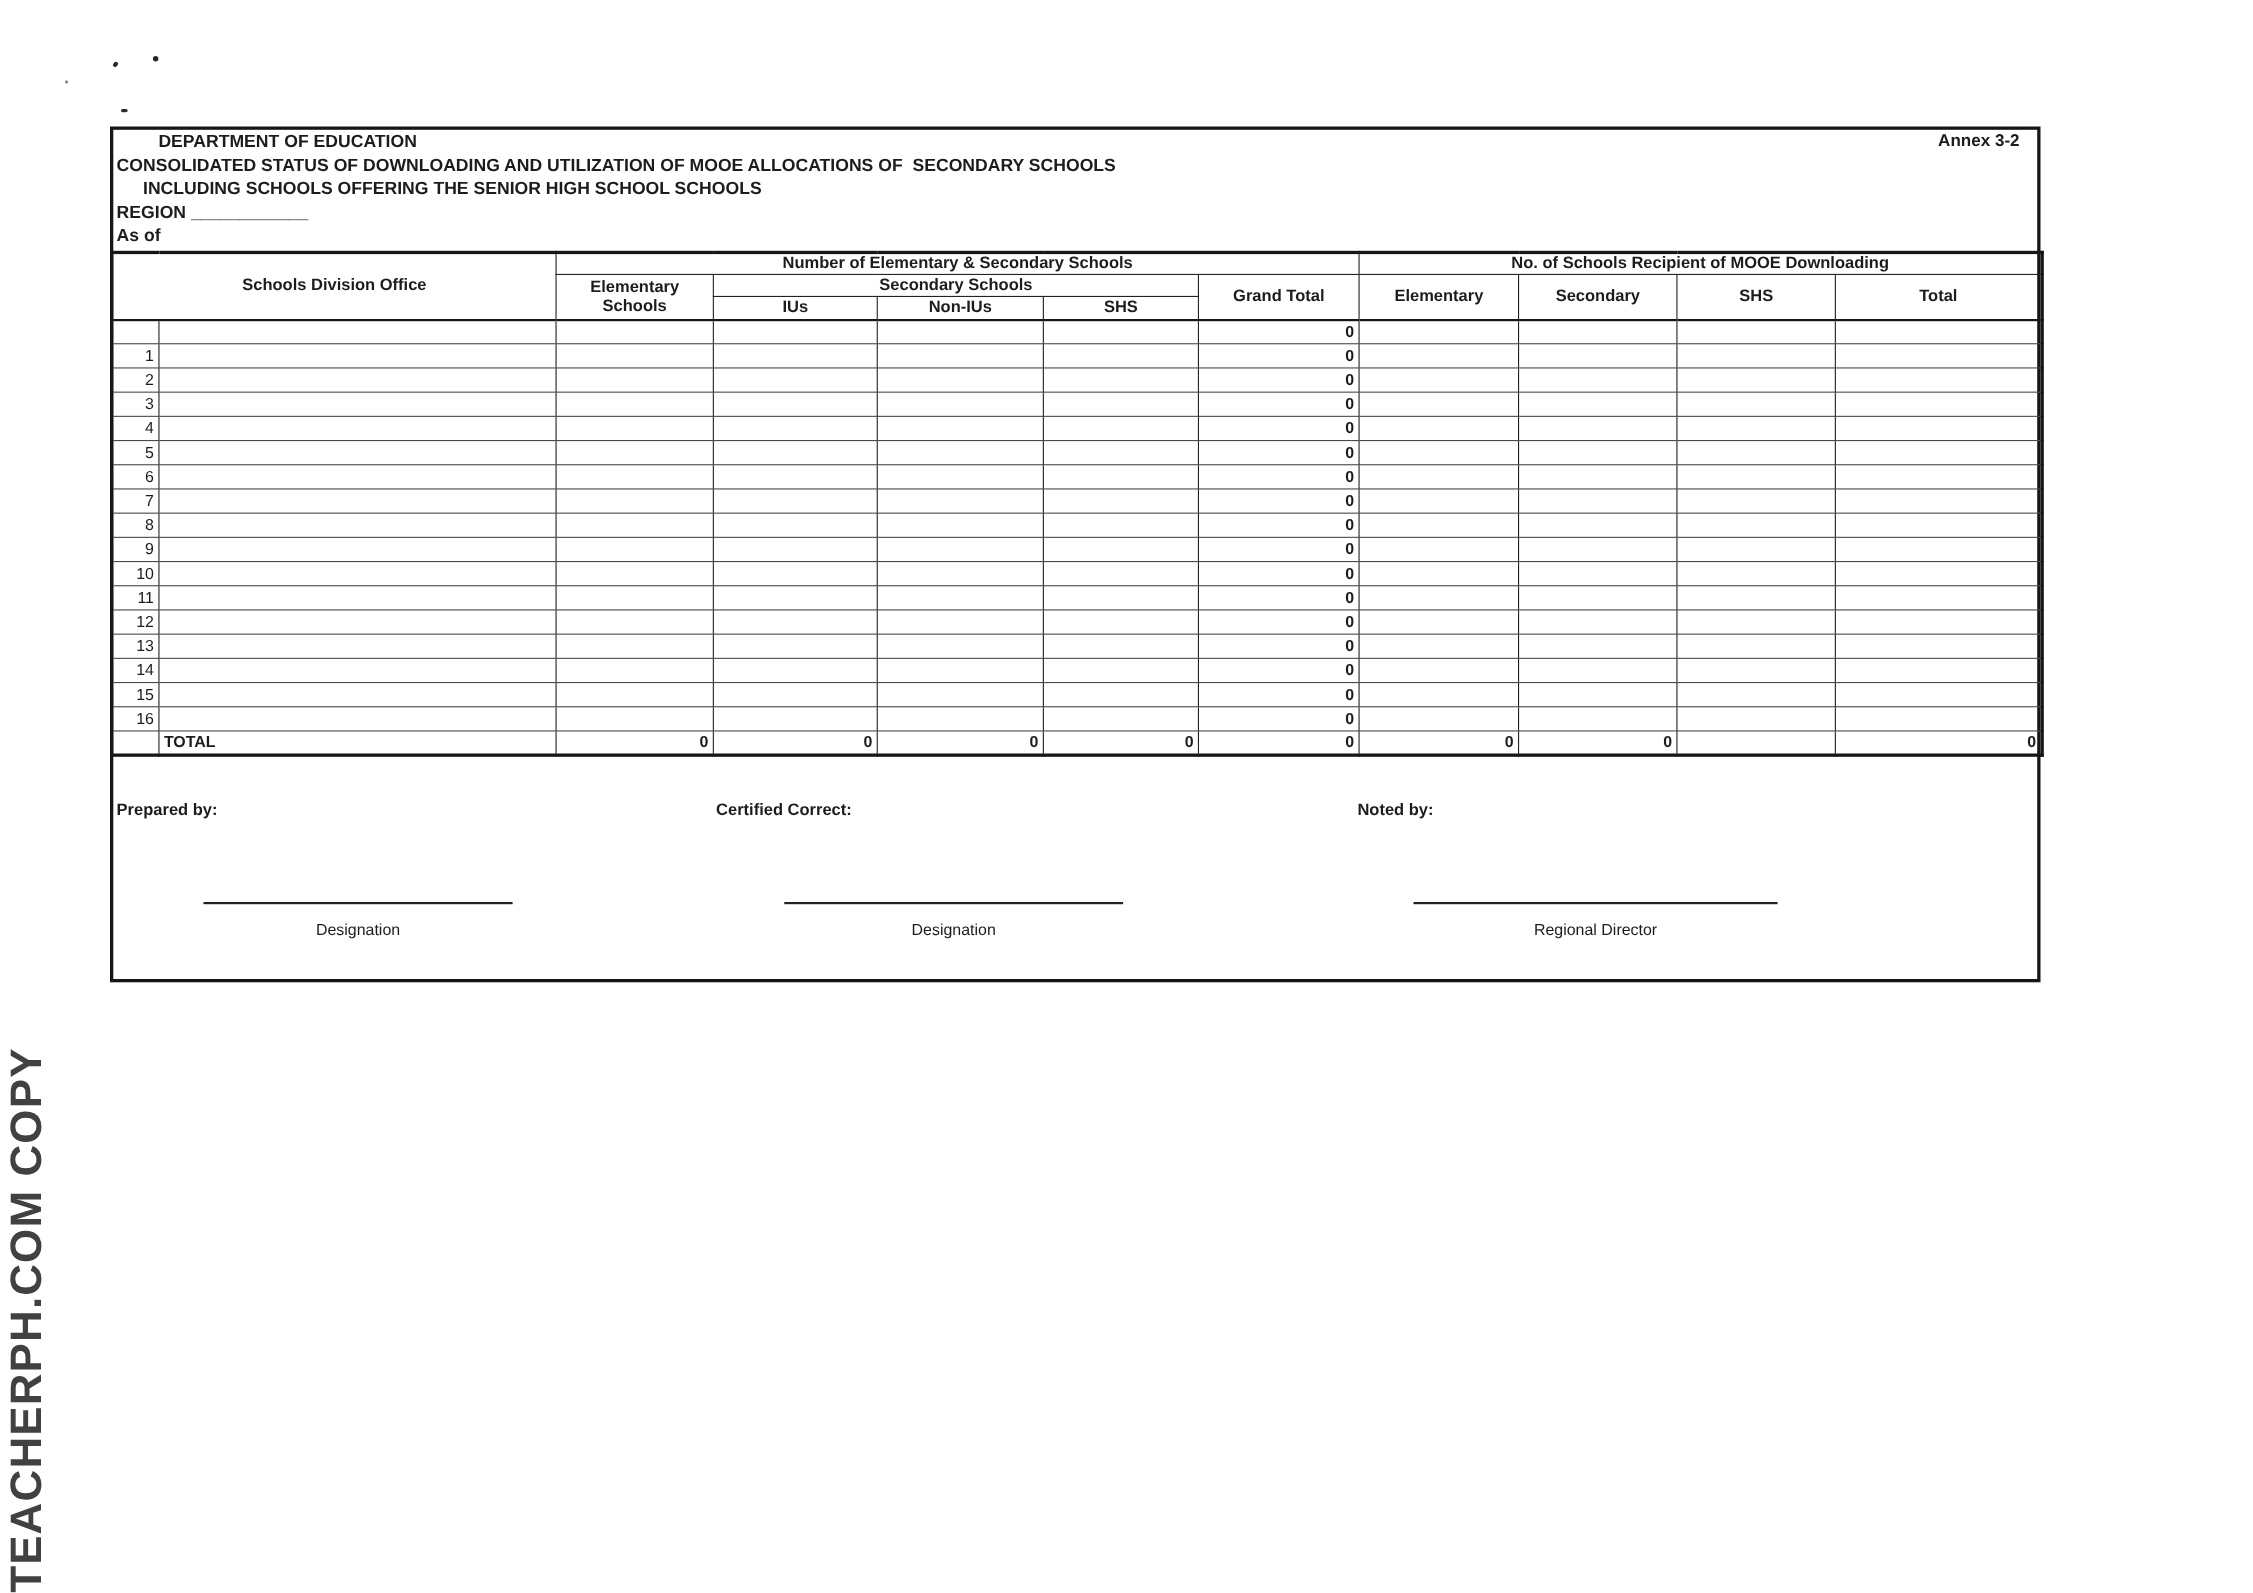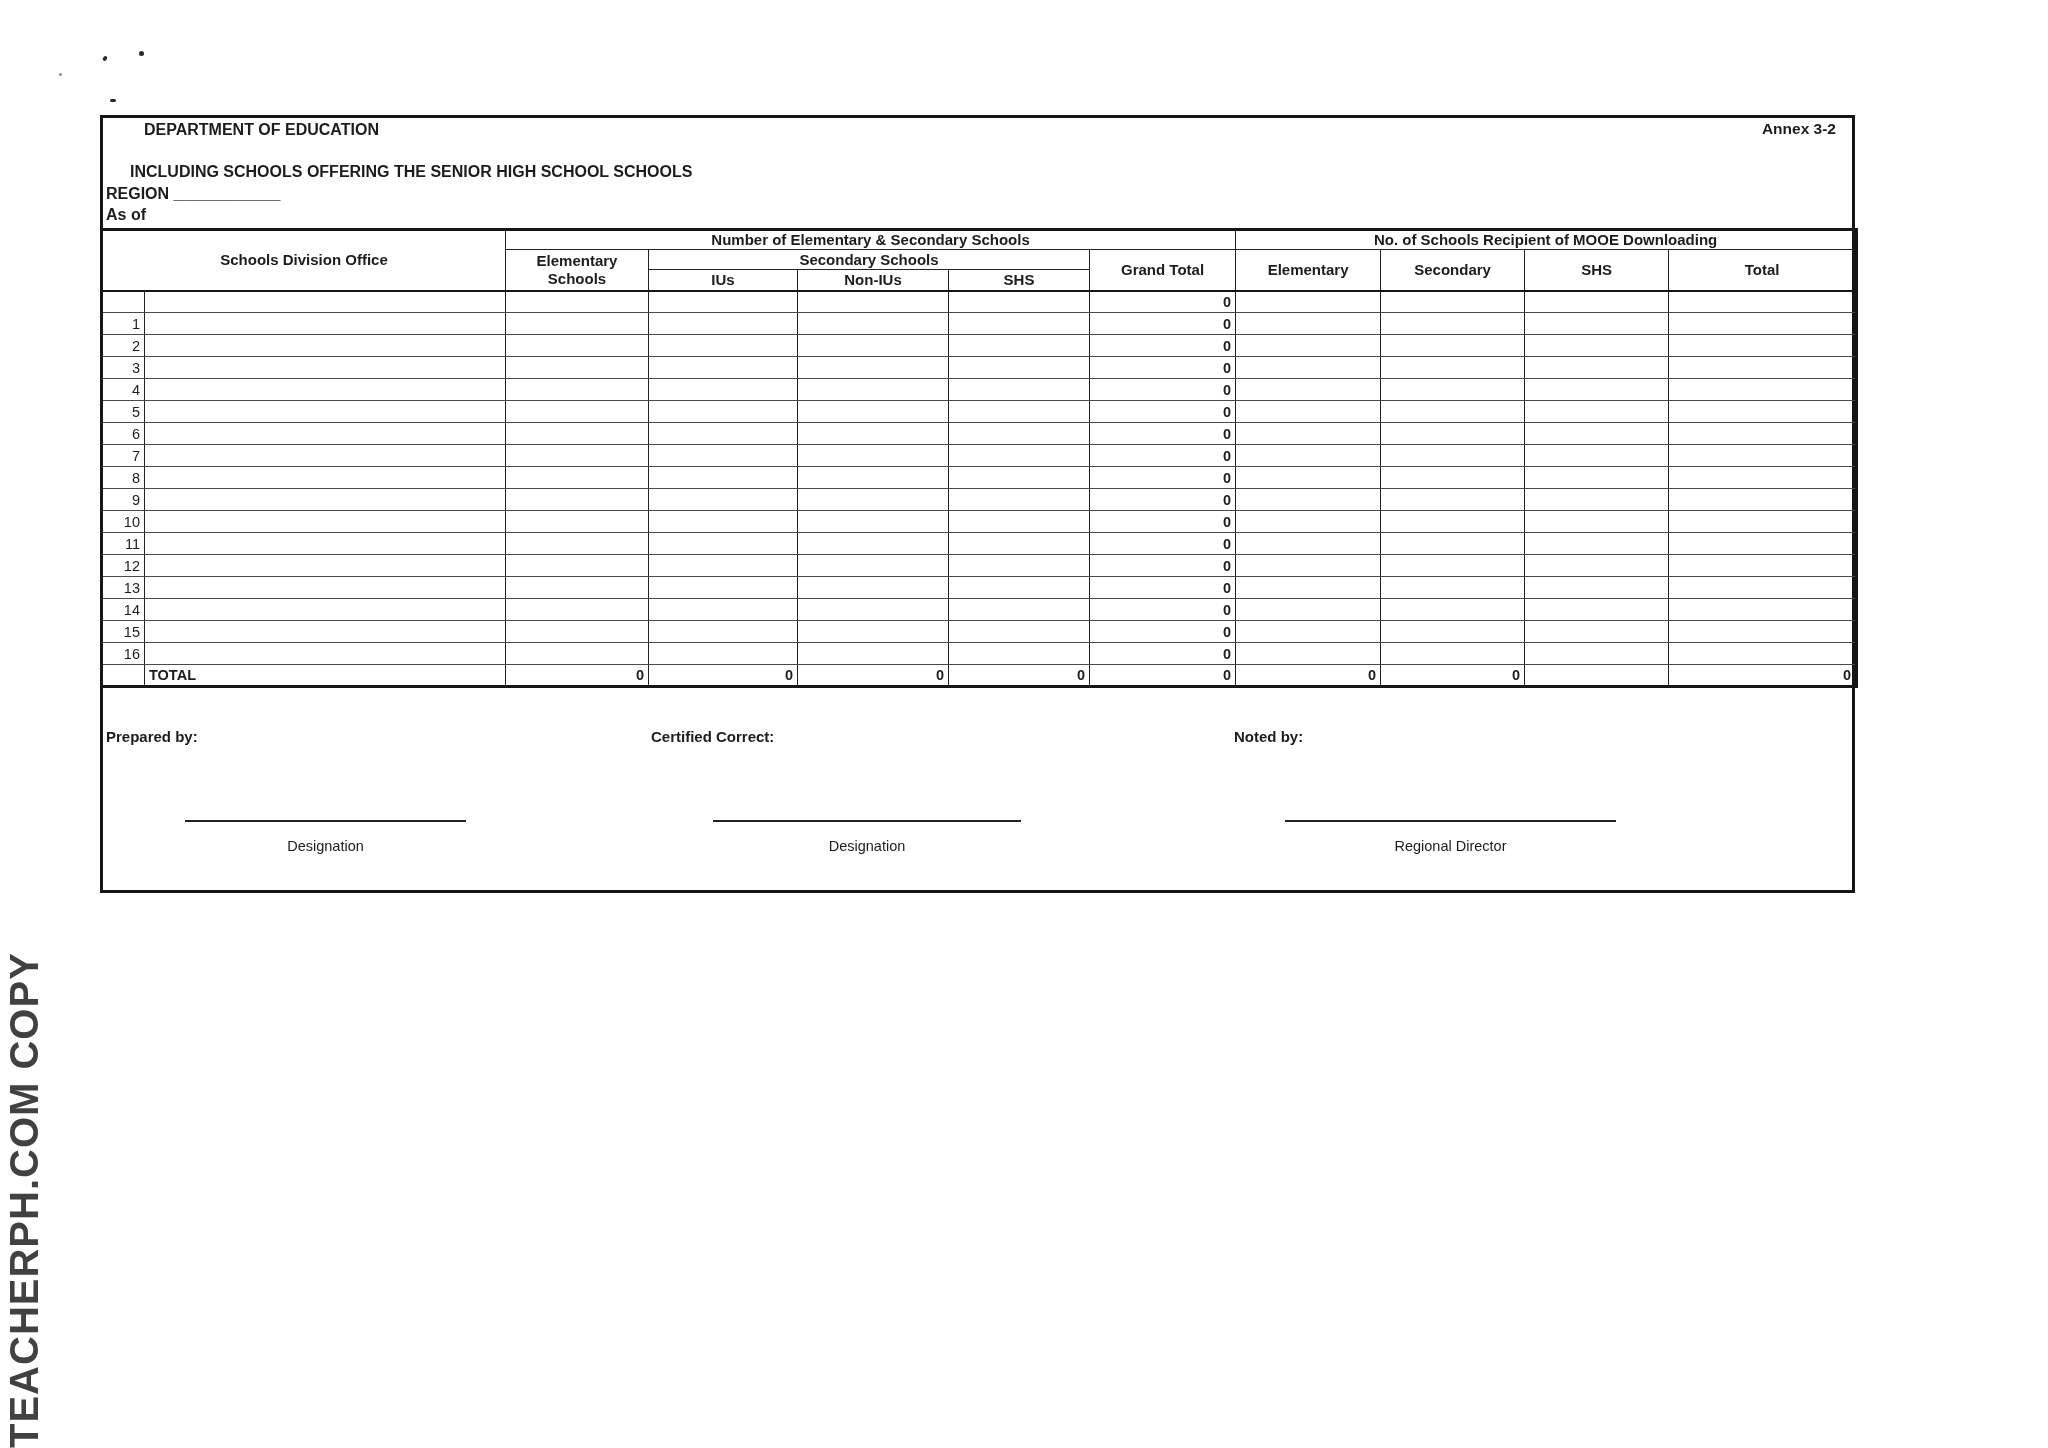--- a/index.html
+++ b/index.html
@@ -117,20 +117,21 @@
 <div class="watermark">TEACHERPH.COM COPY</div>
 
 <div class="speck speck1"></div>
 <div class="speck speck2"></div>
 <div class="speck speck3"></div>
 <div class="speck speck4"></div>
 
 <div class="doc-box">
 
   <div class="hline h-agency">DEPARTMENT OF EDUCATION</div>
+  <div class="hline h-title1">CONSOLIDATED STATUS OF DOWNLOADING AND UTILIZATION OF MOOE ALLOCATIONS OF  SECONDARY SCHOOLS</div>
   <div class="hline h-title2">INCLUDING SCHOOLS OFFERING THE SENIOR HIGH SCHOOL SCHOOLS</div>
   <div class="hline h-region">REGION ____________</div>
   <div class="hline h-asof">As of</div>
   <div class="annex">Annex 3-2</div>
 
   <table class="grid">
     <colgroup>
       <col style="width:43px">
       <col style="width:361px">
       <col style="width:143px">

